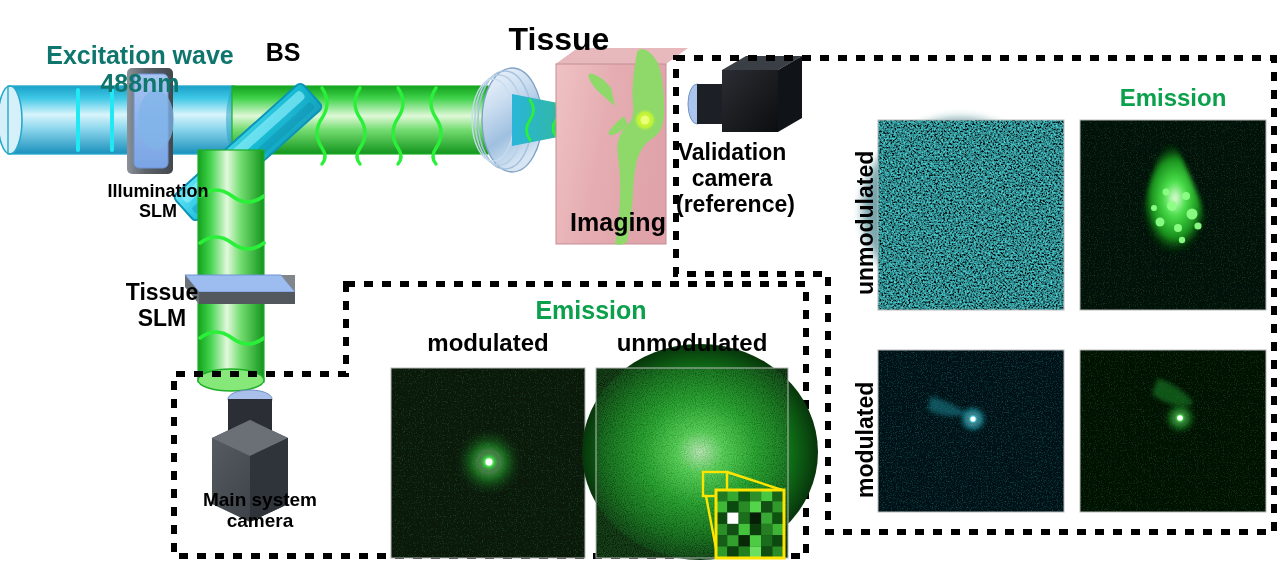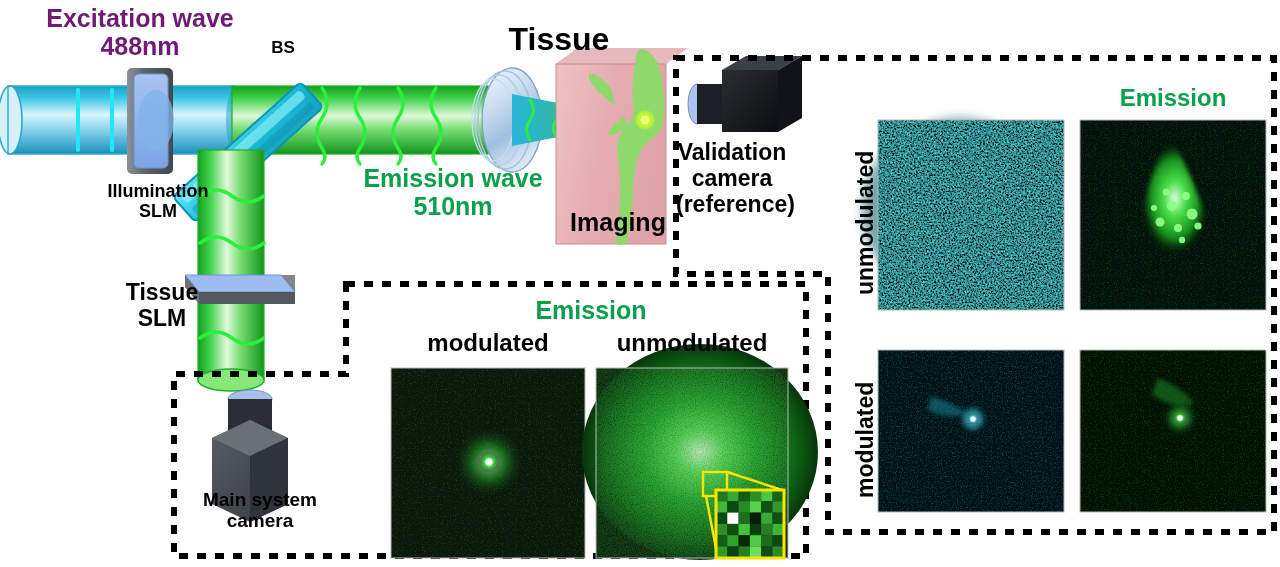--- a/index.html
+++ b/index.html
@@ -1,20 +1,20 @@
 <!DOCTYPE html>
 <html><head>
 <meta charset="utf-8">
 <style>
   html,body{margin:0;padding:0;background:#fff;}
   body{width:1280px;height:567px;position:relative;overflow:hidden;
        font-family:"Liberation Sans", sans-serif;}
   .stage{position:absolute;left:0;top:0;width:1280px;height:567px;}
   .lbl{position:absolute;font-weight:bold;color:#000;line-height:1.12;text-align:center;white-space:pre-line;}
-  .blue{color:#701a75;}
+  .blue{color:#0f766e;margin-top:37px;}
   .green{color:#0aa04c;}
   svg{display:block;}
   .noclick{pointer-events:none;}
 </style>
 </head>
 <body>
 
 <div class="stage">
 
 <svg width="1280" height="567" viewBox="0 0 1280 567">
@@ -395,30 +395,28 @@
     <circle cx="1180" cy="418" r="18" fill="url(#spotG)" opacity="0.5"></circle>
     <circle cx="1180" cy="418" r="7" fill="url(#spotG)"></circle>
     <circle cx="1180" cy="418" r="2.8" fill="#ffffff"></circle>
     <rect x="1080" y="350" width="186" height="162" fill="none" stroke="#b9b9b9" stroke-width="1"></rect>
   </g>
 </svg>
 
 <div class="lbl blue" style="left:34px;top:4px;width:212px;font-size:25px;">Excitation wave
 488nm</div>
 
-<div class="lbl" style="left:248px;top:38px;width:70px;font-size:17px;text-align:center;">BS</div>
+<div class="lbl" style="left:248px;top:38px;width:70px;font-size:25px;text-align:center;">BS</div>
 
 <div class="lbl" style="left:88px;top:181px;width:140px;font-size:18px;">Illumination
 SLM</div>
 
 <div class="lbl" style="left:100px;top:280px;width:124px;font-size:23px;">Tissue
 SLM</div>
 
-<div class="lbl green" style="left:360px;top:164px;width:186px;font-size:25px;">Emission wave
-510nm</div>
 
 <div class="lbl" style="left:504px;top:22px;width:110px;font-size:32px;">Tissue</div>
 
 <div class="lbl" style="left:566px;top:208px;width:104px;font-size:25px;">Imaging</div>
 
 <div class="lbl" style="left:182px;top:489px;width:156px;font-size:19px;">Main system
 camera</div>
 
 <div class="lbl" style="left:676px;top:140px;width:112px;font-size:23px;">Validation
 camera

